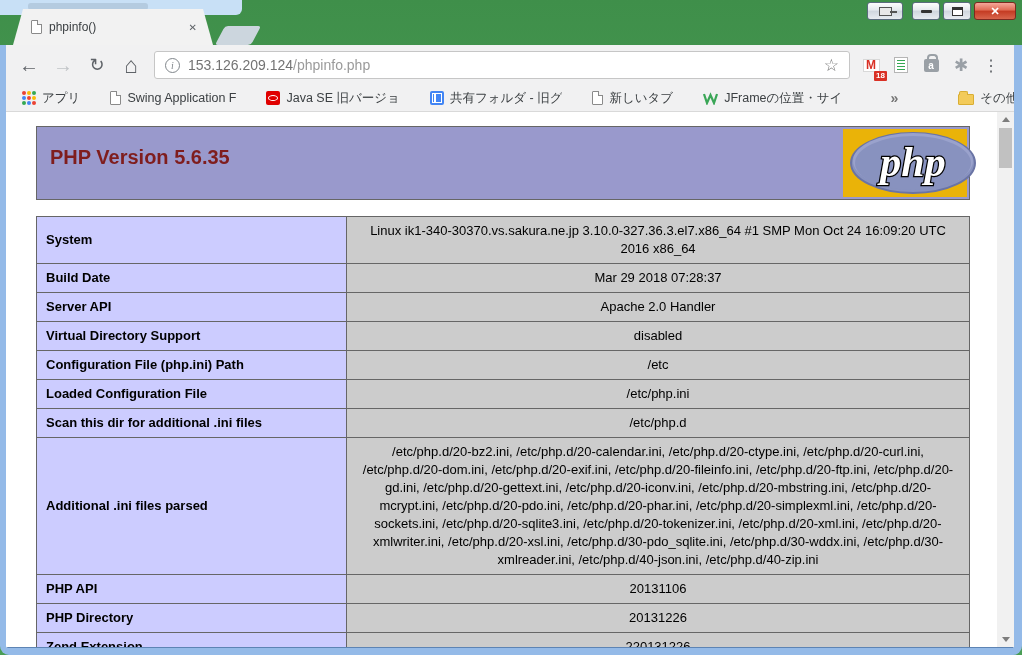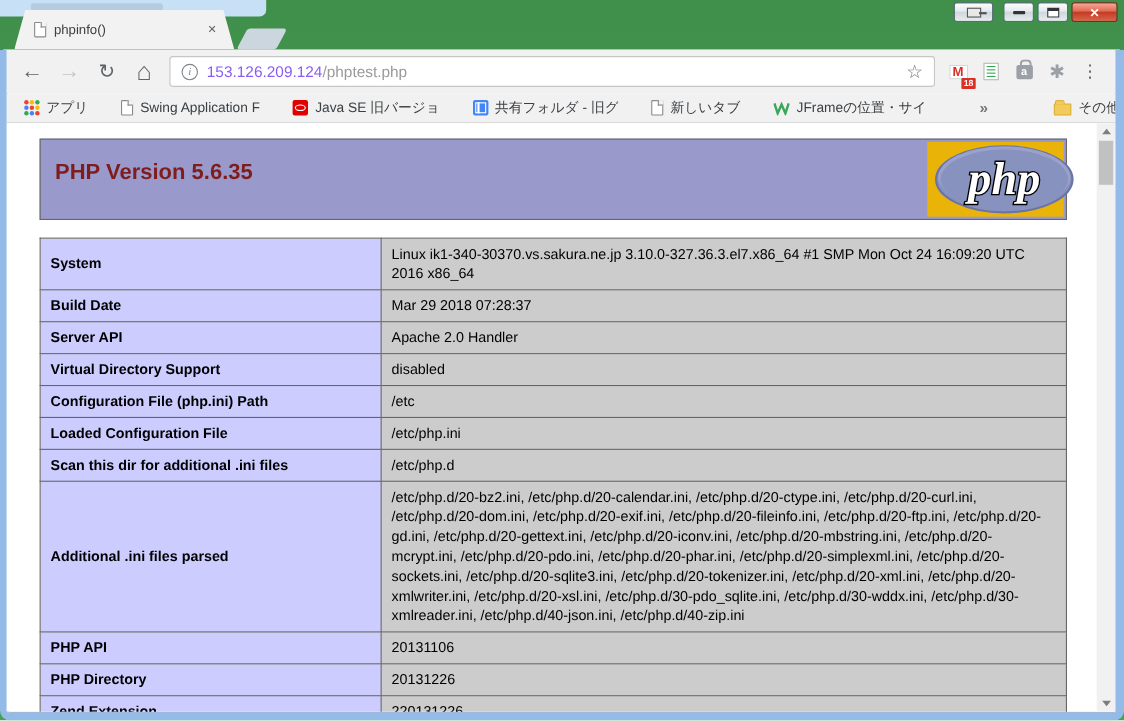--- a/index.html
+++ b/index.html
@@ -75,21 +75,21 @@
   .nav-btn.reload { font-size: 18px; }
   .nav-btn.home { font-size: 23px; }
 
   .omnibox {
     flex: 1; height: 28px; margin: 0 4px; background: #fff;
     border: 1px solid #c6c6c6; border-radius: 3px;
     display: flex; align-items: center; padding: 0 10px; gap: 8px; font-size: 14px;
   }
   .info-icon { width: 15px; height: 15px; border: 1.5px solid #80868b; border-radius: 50%; color: #80868b; font-size: 10px; font-style: italic; font-family: "Liberation Serif", serif; display: flex; align-items: center; justify-content: center; flex: none; }
   .url { flex: 1; white-space: nowrap; overflow: hidden; }
-  .url .host { color: #8b5cf6; }
+  .url .host { color: #737373; }
   .url .path { color: #9a9a9a; }
   .star-btn { font-size: 17px; color: #767676; background: none; border: none; cursor: default; }
 
   .ext-btn { position: relative; width: 26px; height: 26px; background: none; border: none; display: flex; align-items: center; justify-content: center; cursor: default; }
   .gmail-icon { width: 17px; height: 13px; background: #fff; border: 1px solid #d8d8d8; position: relative; font-weight: bold; color: #d93025; font-size: 12px; line-height: 11px; text-align: center; }
   .gmail-badge { position: absolute; right: -3px; bottom: -3px; background: #d93025; color: #fff; font-size: 8px; font-weight: bold; padding: 1px 2px; border-radius: 1px; line-height: 1; text-align: center; }
   .list-icon { width: 14px; height: 16px; background: #fff; border: 1px solid #b5b5b5; display: flex; flex-direction: column; gap: 2px; padding: 2px; }
   .list-icon i { display: block; height: 2px; background: #34a853; }
   .bag-icon { width: 15px; height: 13px; background: #9aa0a6; border-radius: 2px; position: relative; color: #fff; font-size: 10px; font-weight: bold; text-align: center; line-height: 13px; }
   .bag-icon::before { content: ""; position: absolute; top: -5px; left: 3px; width: 7px; height: 6px; border: 2px solid #9aa0a6; border-bottom: none; border-radius: 4px 4px 0 0; }
@@ -126,21 +126,21 @@
 
   .php-wrap { width: 934px; margin: 14px 0 0 30px; font-size: 13px; color: #000; }
 
   .php-header { position: relative; background: #9999cc; border: 1px solid #666; height: 74px; }
   .php-header h1 { font-size: 20px; font-weight: bold; color: #7f1d1d; padding: 19px 0 0 13px; }
   .php-logo { position: absolute; top: 2px; right: 2px; width: 124px; height: 68px; background: #eab308; }
 
   table.info { border-collapse: collapse; width: 100%; margin-top: 16px; table-layout: fixed; }
   table.info td { border: 1px solid #666; padding: 5px 9px; line-height: 18px; vertical-align: middle; }
   td.e { background: #ccccff; font-weight: bold; width: 310px; color: #000; }
-  td.v { background: #cccccc; color: #000; overflow-wrap: break-word; }
+  td.v { background: #cccccc; color: #000; overflow-wrap: break-word; text-align: center; }
 </style>
 </head>
 <body>
 
 <div class="screen">
 
   <div class="desktop-blob">
       <span class="smudge"></span>
     </div>
 
@@ -181,21 +181,21 @@
         </button>
       <button class="nav-btn reload">
           <span>↻</span>
         </button>
       <button class="nav-btn home">
           <span>⌂</span>
         </button>
 
       <div class="omnibox">
         <span class="info-icon">i</span>
-        <span class="url"><span class="host">153.126.209.124</span><span class="path">/phptest.php</span></span>
+        <span class="url"><span class="host">153.126.209.124</span><span class="path">/phpinfo.php</span></span>
         <button class="star-btn"><span>☆</span></button>
       </div>
 
       <button class="ext-btn">
         <span class="gmail-icon">M</span>
         <span class="gmail-badge">18</span>
       </button>
       <button class="ext-btn">
         <span class="list-icon">
             <i></i>

